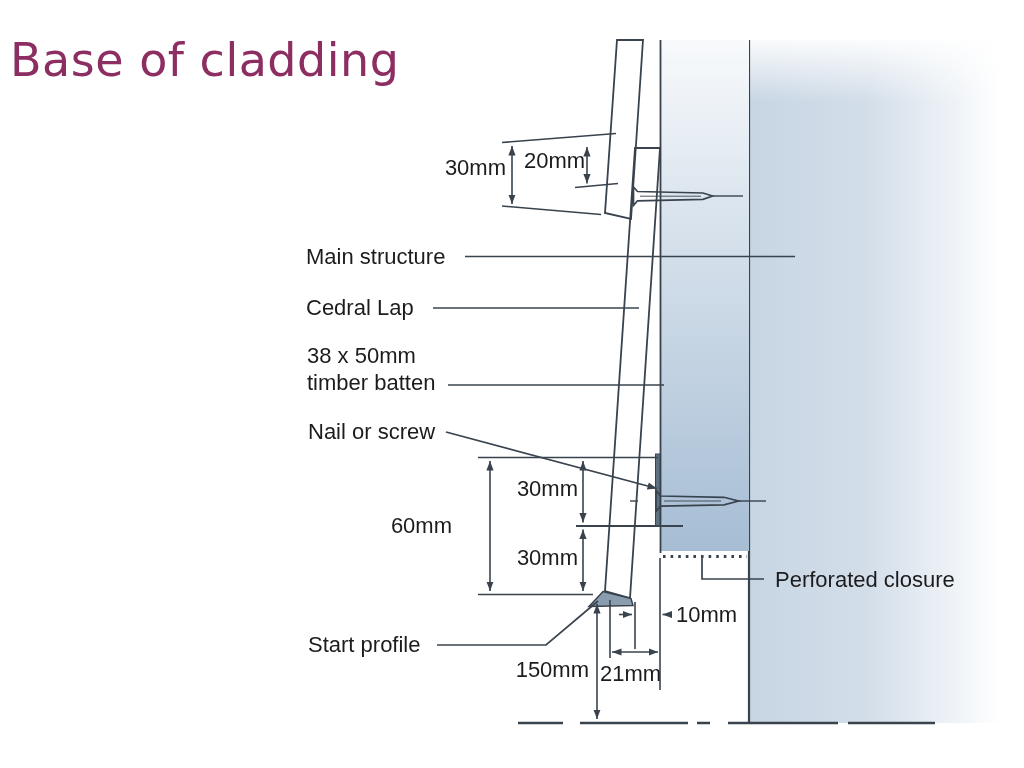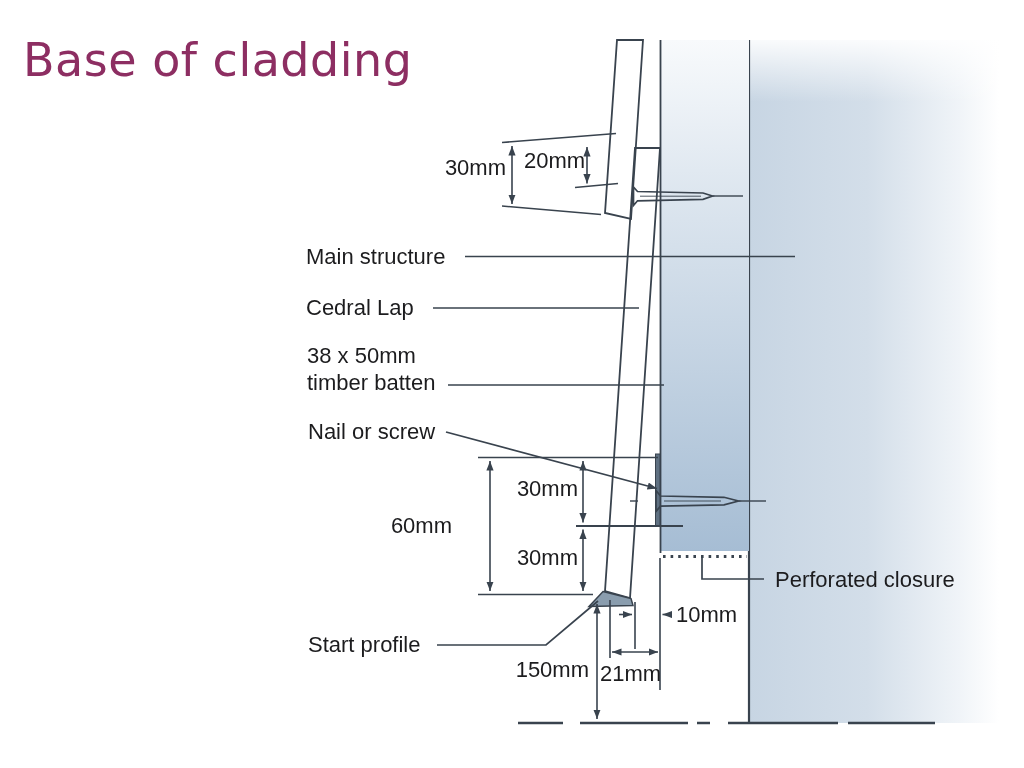--- a/index.html
+++ b/index.html
@@ -6,21 +6,21 @@
     --c-title:#8d2e62;
     --c-line:#39434e;
     --c-text:#1c1c1e;
   }
   html,body{margin:0;padding:0;background:#fff;}
   .page{
     position:relative;width:1024px;height:768px;background:#ffffff;
     overflow:hidden;font-family:"Liberation Sans",sans-serif;
   }
   .title{
-    position:absolute;left:23px;top:33px;margin:0;
+    position:absolute;left:10px;top:33px;margin:0;
     font-size:46px;font-weight:400;letter-spacing:.5px;
     color:var(--c-title,#8d2e62);
     font-family:"DejaVu Sans","Liberation Sans",sans-serif;
   }
   svg{position:absolute;left:0;top:0;}
   svg text{
     font-family:"Liberation Sans",sans-serif;
     font-size:22px;fill:var(--c-text,#1c1c1e);
   }
   .ln{stroke:var(--c-line,#39434e);fill:none;}

